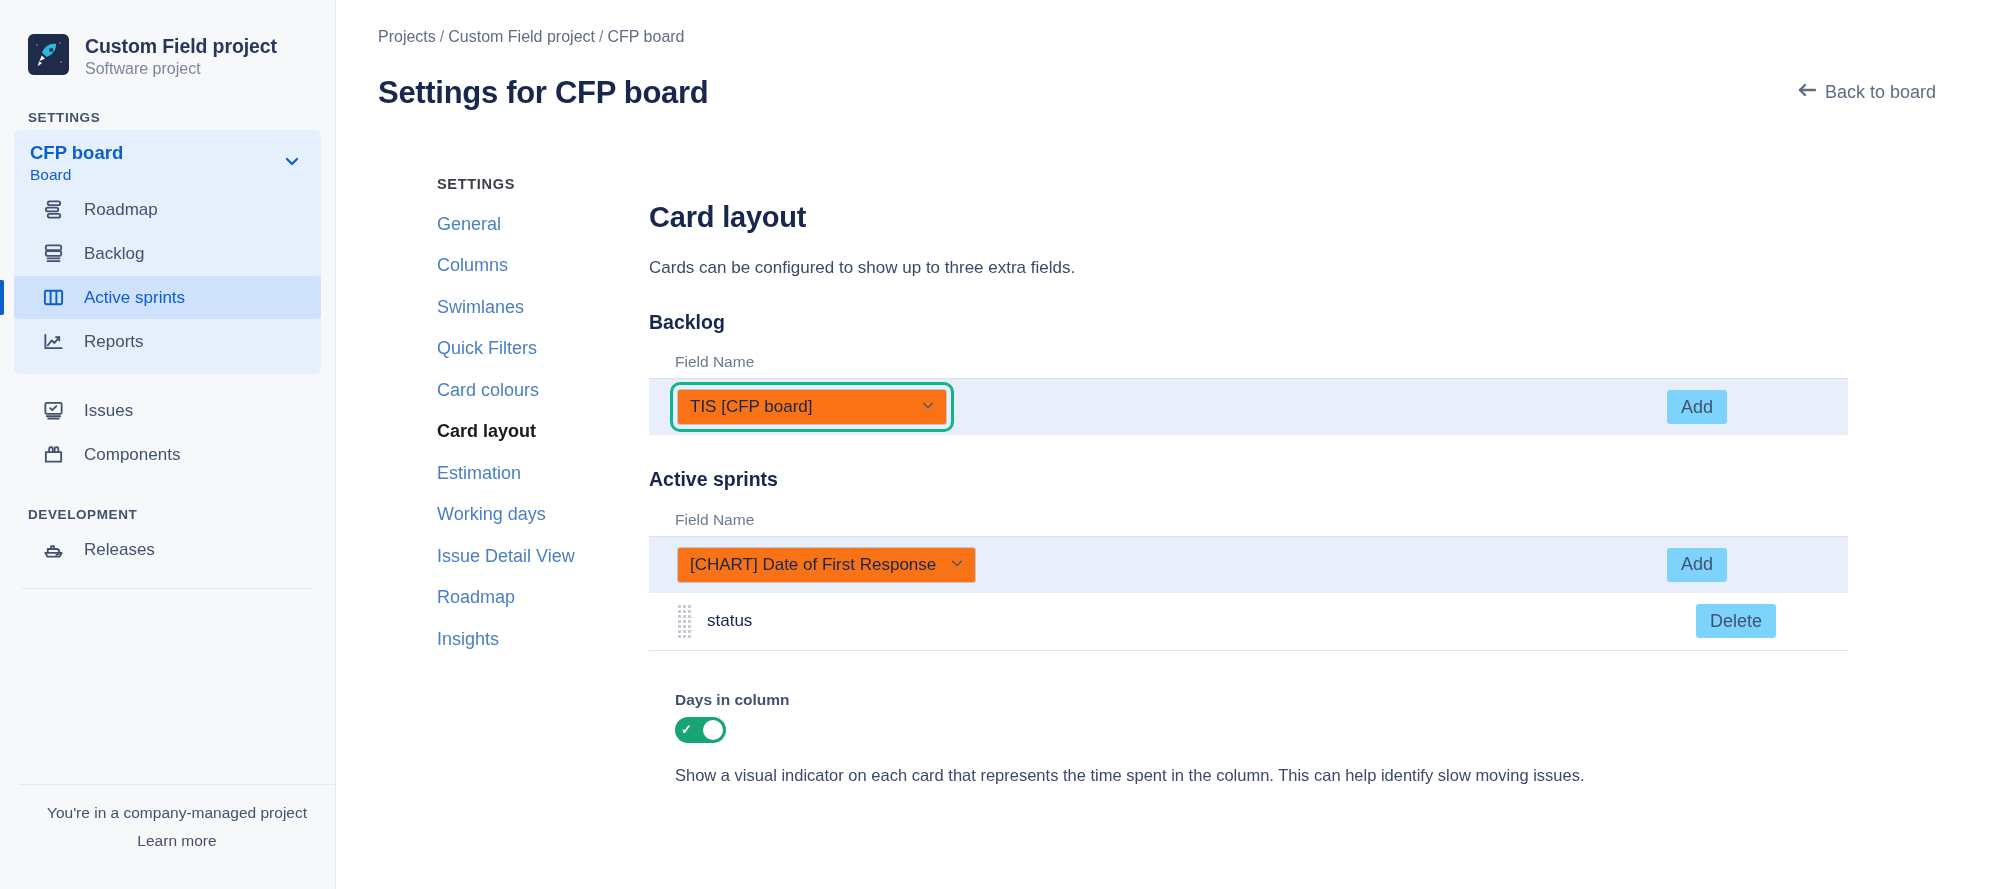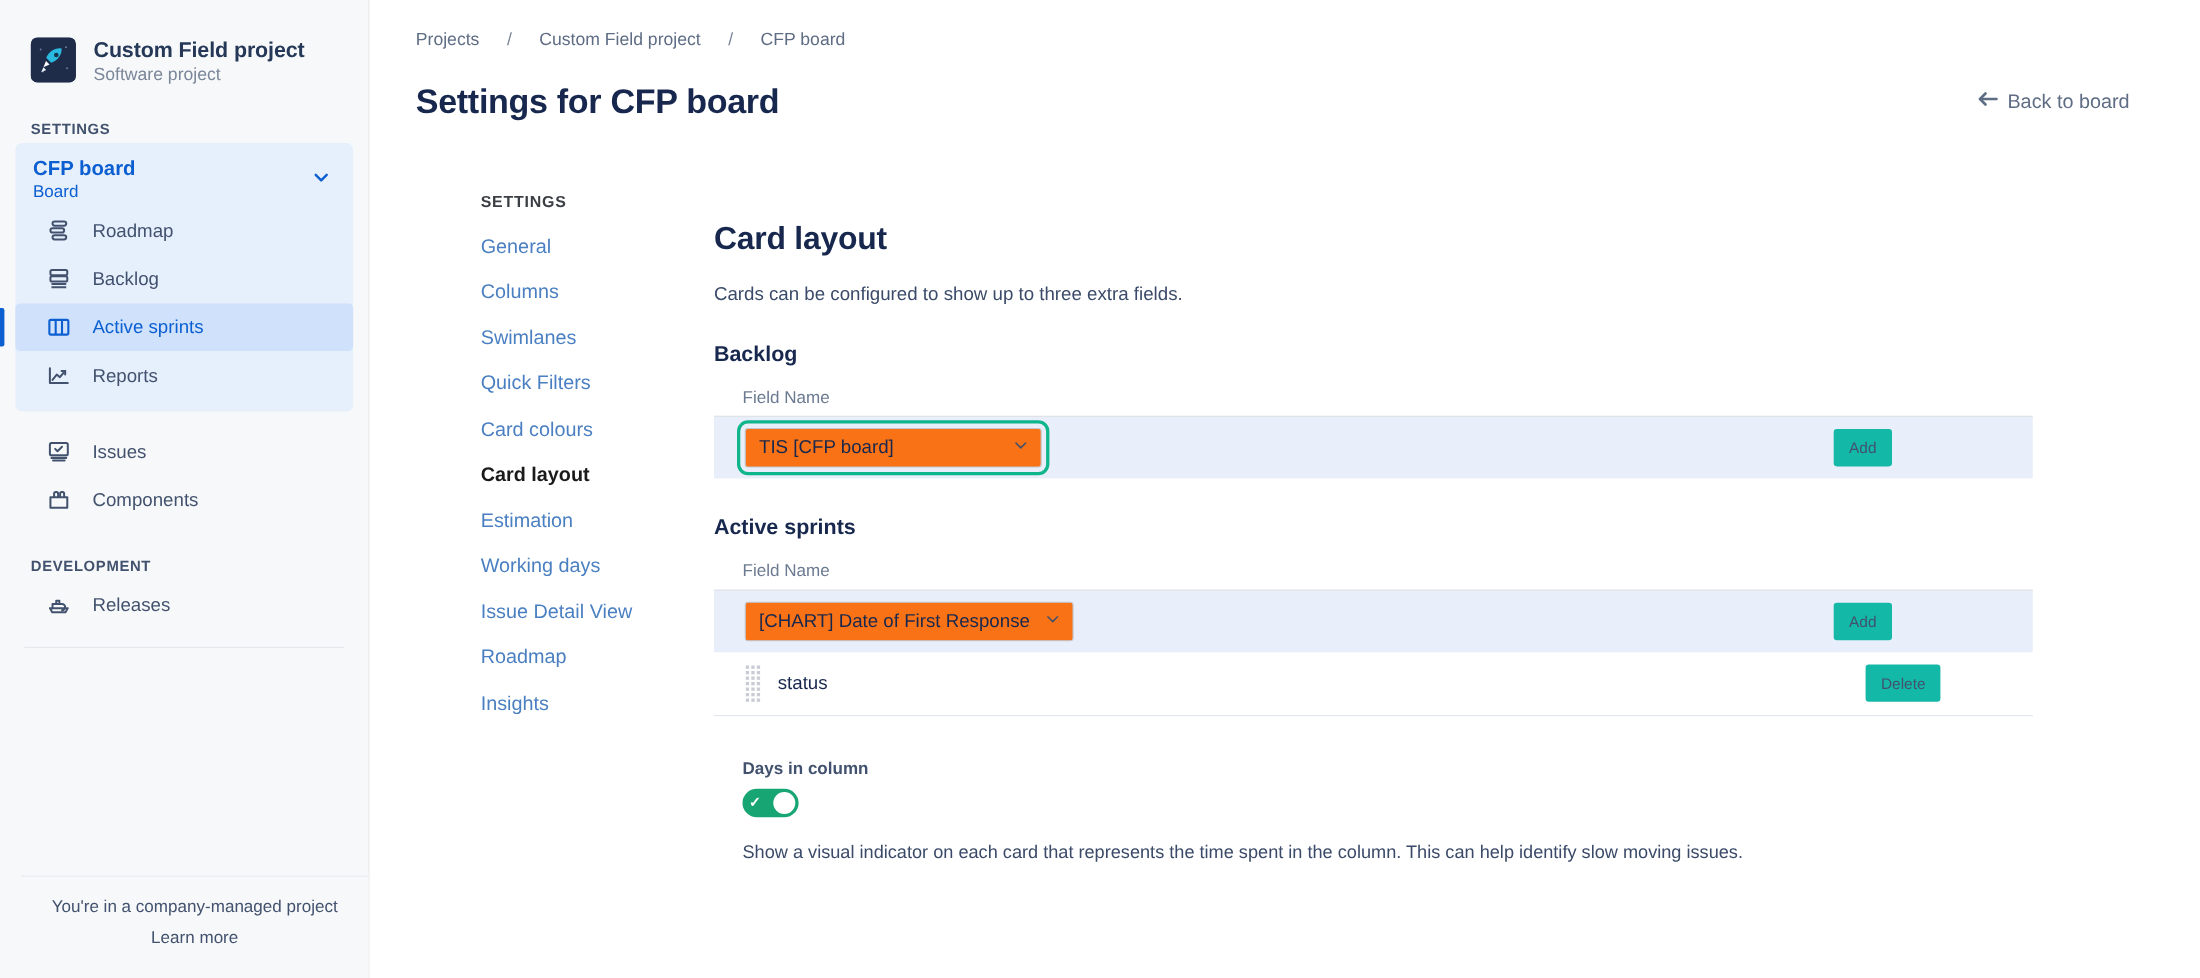--- a/index.html
+++ b/index.html
@@ -125,21 +125,21 @@
   }
 
   .nav-outer { padding: 0 14px; }
   .nav-outer .nav-item { padding-left: 26px; }
 
   .gap-sm { height: 14px; }
   .divider { height: 1px; background: #e4e6ea; margin: 16px 22px 0 22px; }
 
   .sidebar-footer {
     position: absolute;
-    left: 0; right: 0; bottom: 0;
+    left: 0; right: 0; bottom: 12px;
     padding: 14px 20px 22px 20px;
     background: #f7f8f9;
     border-top: 1px solid #e9eaee;
     text-align: center;
     margin-left: 19px;
   }
   .sf-text { font-size: 15.5px; color: #42526e; line-height: 28px; }
   .sf-link { font-size: 15.5px; color: #42526e; line-height: 28px; cursor: pointer; }
 
   
@@ -151,21 +151,21 @@
   
   .main {
     flex: 1 1 auto;
     height: 889px;
     background: #ffffff;
     padding: 28px 0 0 0;
     position: relative;
     overflow: hidden;
   }
   .main-head { padding: 0 44px 0 42px; }
-  .breadcrumb { display: flex; align-items: center; gap: 25px; font-size: 16px; }
+  .breadcrumb { display: flex; align-items: center; gap: 4px; font-size: 16px; }
   .crumb { color: #5e6c84; cursor: pointer; }
   .crumb.last { color: #5e6c84; }
   .crumb-sep { color: #7a8699; }
   .title-row {
     display: flex; align-items: center; justify-content: space-between;
     margin-top: 6px;
   }
   .page-title {
     font-size: 31px;
     font-weight: 600;
@@ -240,25 +240,25 @@
   }
   .highlight-box {
     position: relative;
     display: inline-block;
     outline: 3px solid #0fb58b;
     outline-offset: 4px;
     border-radius: 3px;
   }
   .add-btn, .del-btn {
     position: absolute;
-    background: #14b8a6;
+    background: #7dd3fc;
     border: none;
     border-radius: 3px;
     font-family: "Liberation Sans", sans-serif;
-    font-size: 14px;
+    font-size: 18px;
     color: #42526e;
     height: 34px;
     padding: 0 14px;
     cursor: pointer;
   }
   .add-btn { left: 1018px; }
 
   .row-item {
     height: 58px;
     display: flex;

